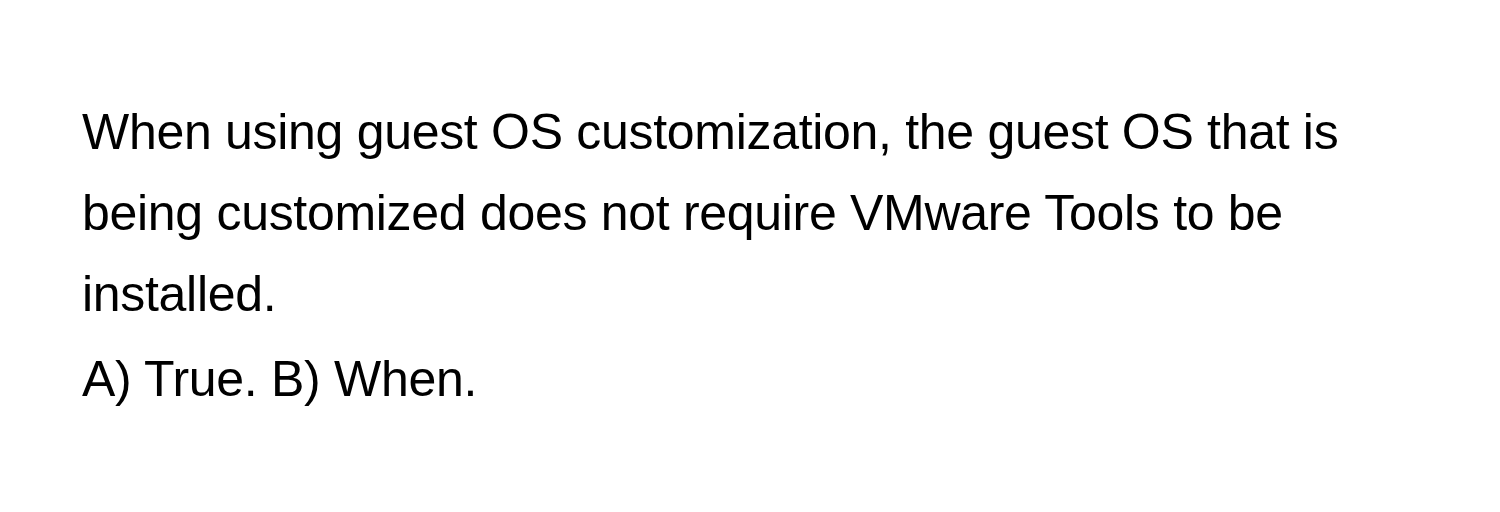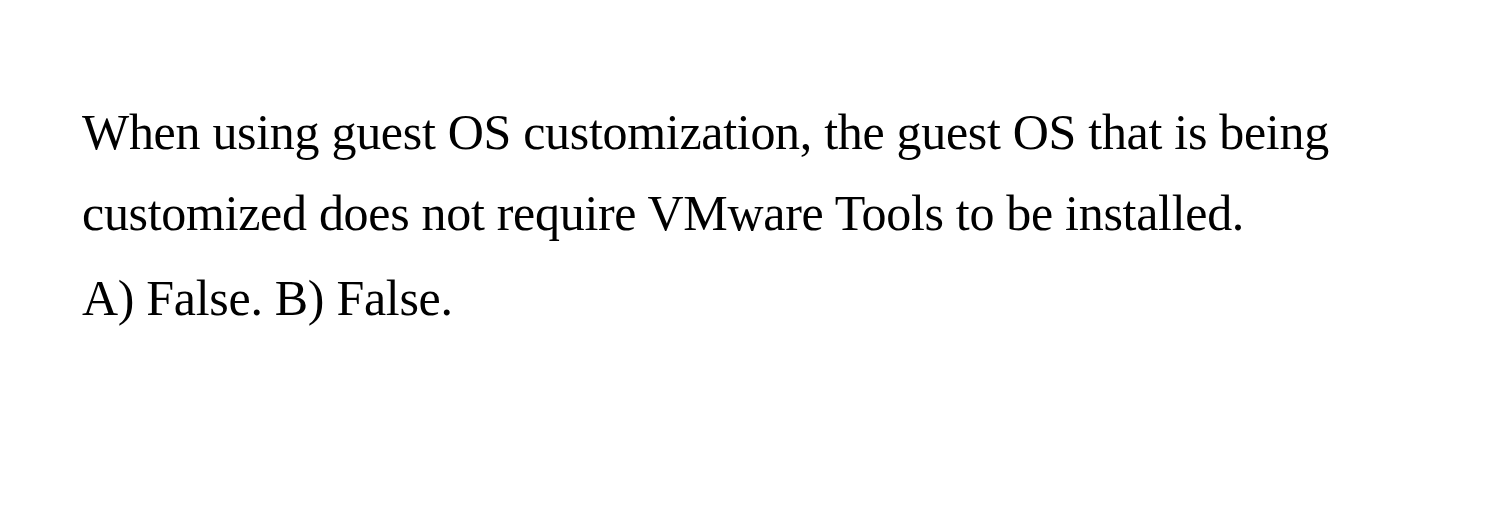--- a/index.html
+++ b/index.html
@@ -1,19 +1,18 @@
 <!DOCTYPE html>
 <html><head>
   <meta charset="utf-8">
   <style>
     * {
       margin: 4px;
       padding: 0;
       box-sizing: border-box;
-      font-family: Liberation Serif, serif;
     }
     body {
       width: 1500px;
       height: 512px;
       background: #ffffff;
       font-family: -apple-system, BlinkMacSystemFont, "Segoe UI", Helvetica, Arial, sans-serif;
       padding: 80px 70px;
       color: #000000;
     }
     .question-text {
@@ -26,13 +25,13 @@
       font-size: 50px;
       line-height: 1.62;
       letter-spacing: -0.3px;
       font-weight: 400;
     }
   </style>
 </head>
 <body>
 
 <div class="question-text">When using guest OS customization, the guest OS that is being customized does not require VMware Tools to be installed.</div>
-<div class="options-line">A) False. B) False.</div>
+<div class="options-line">A) True. B) When.</div>
 
 </body></html>

